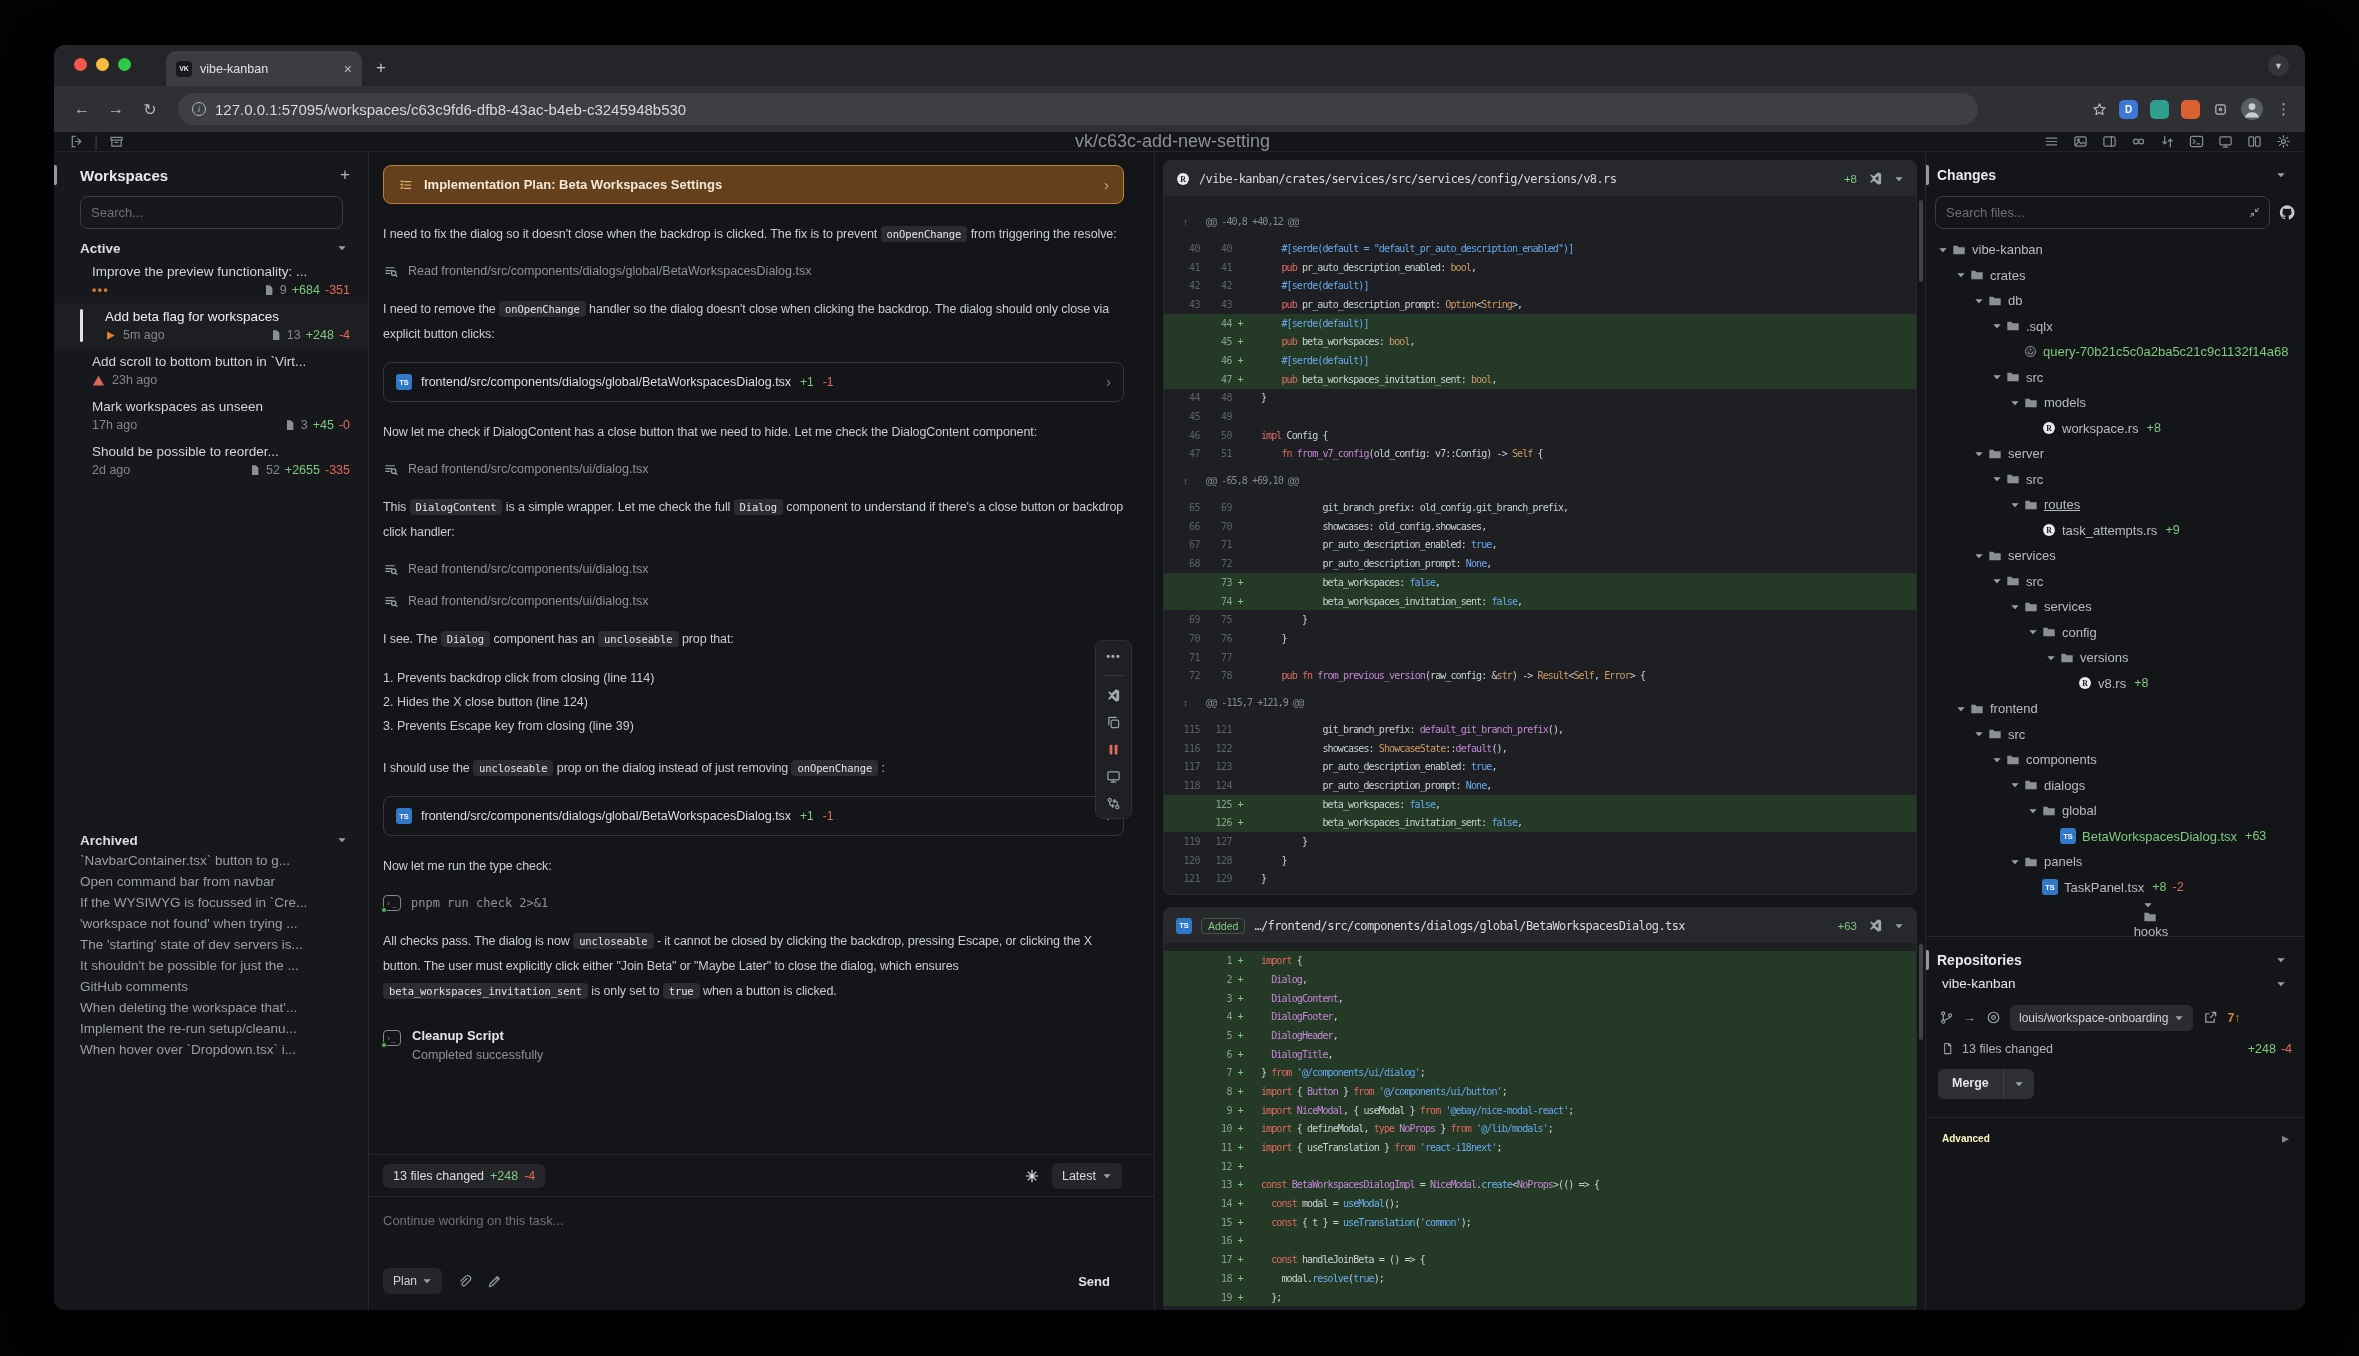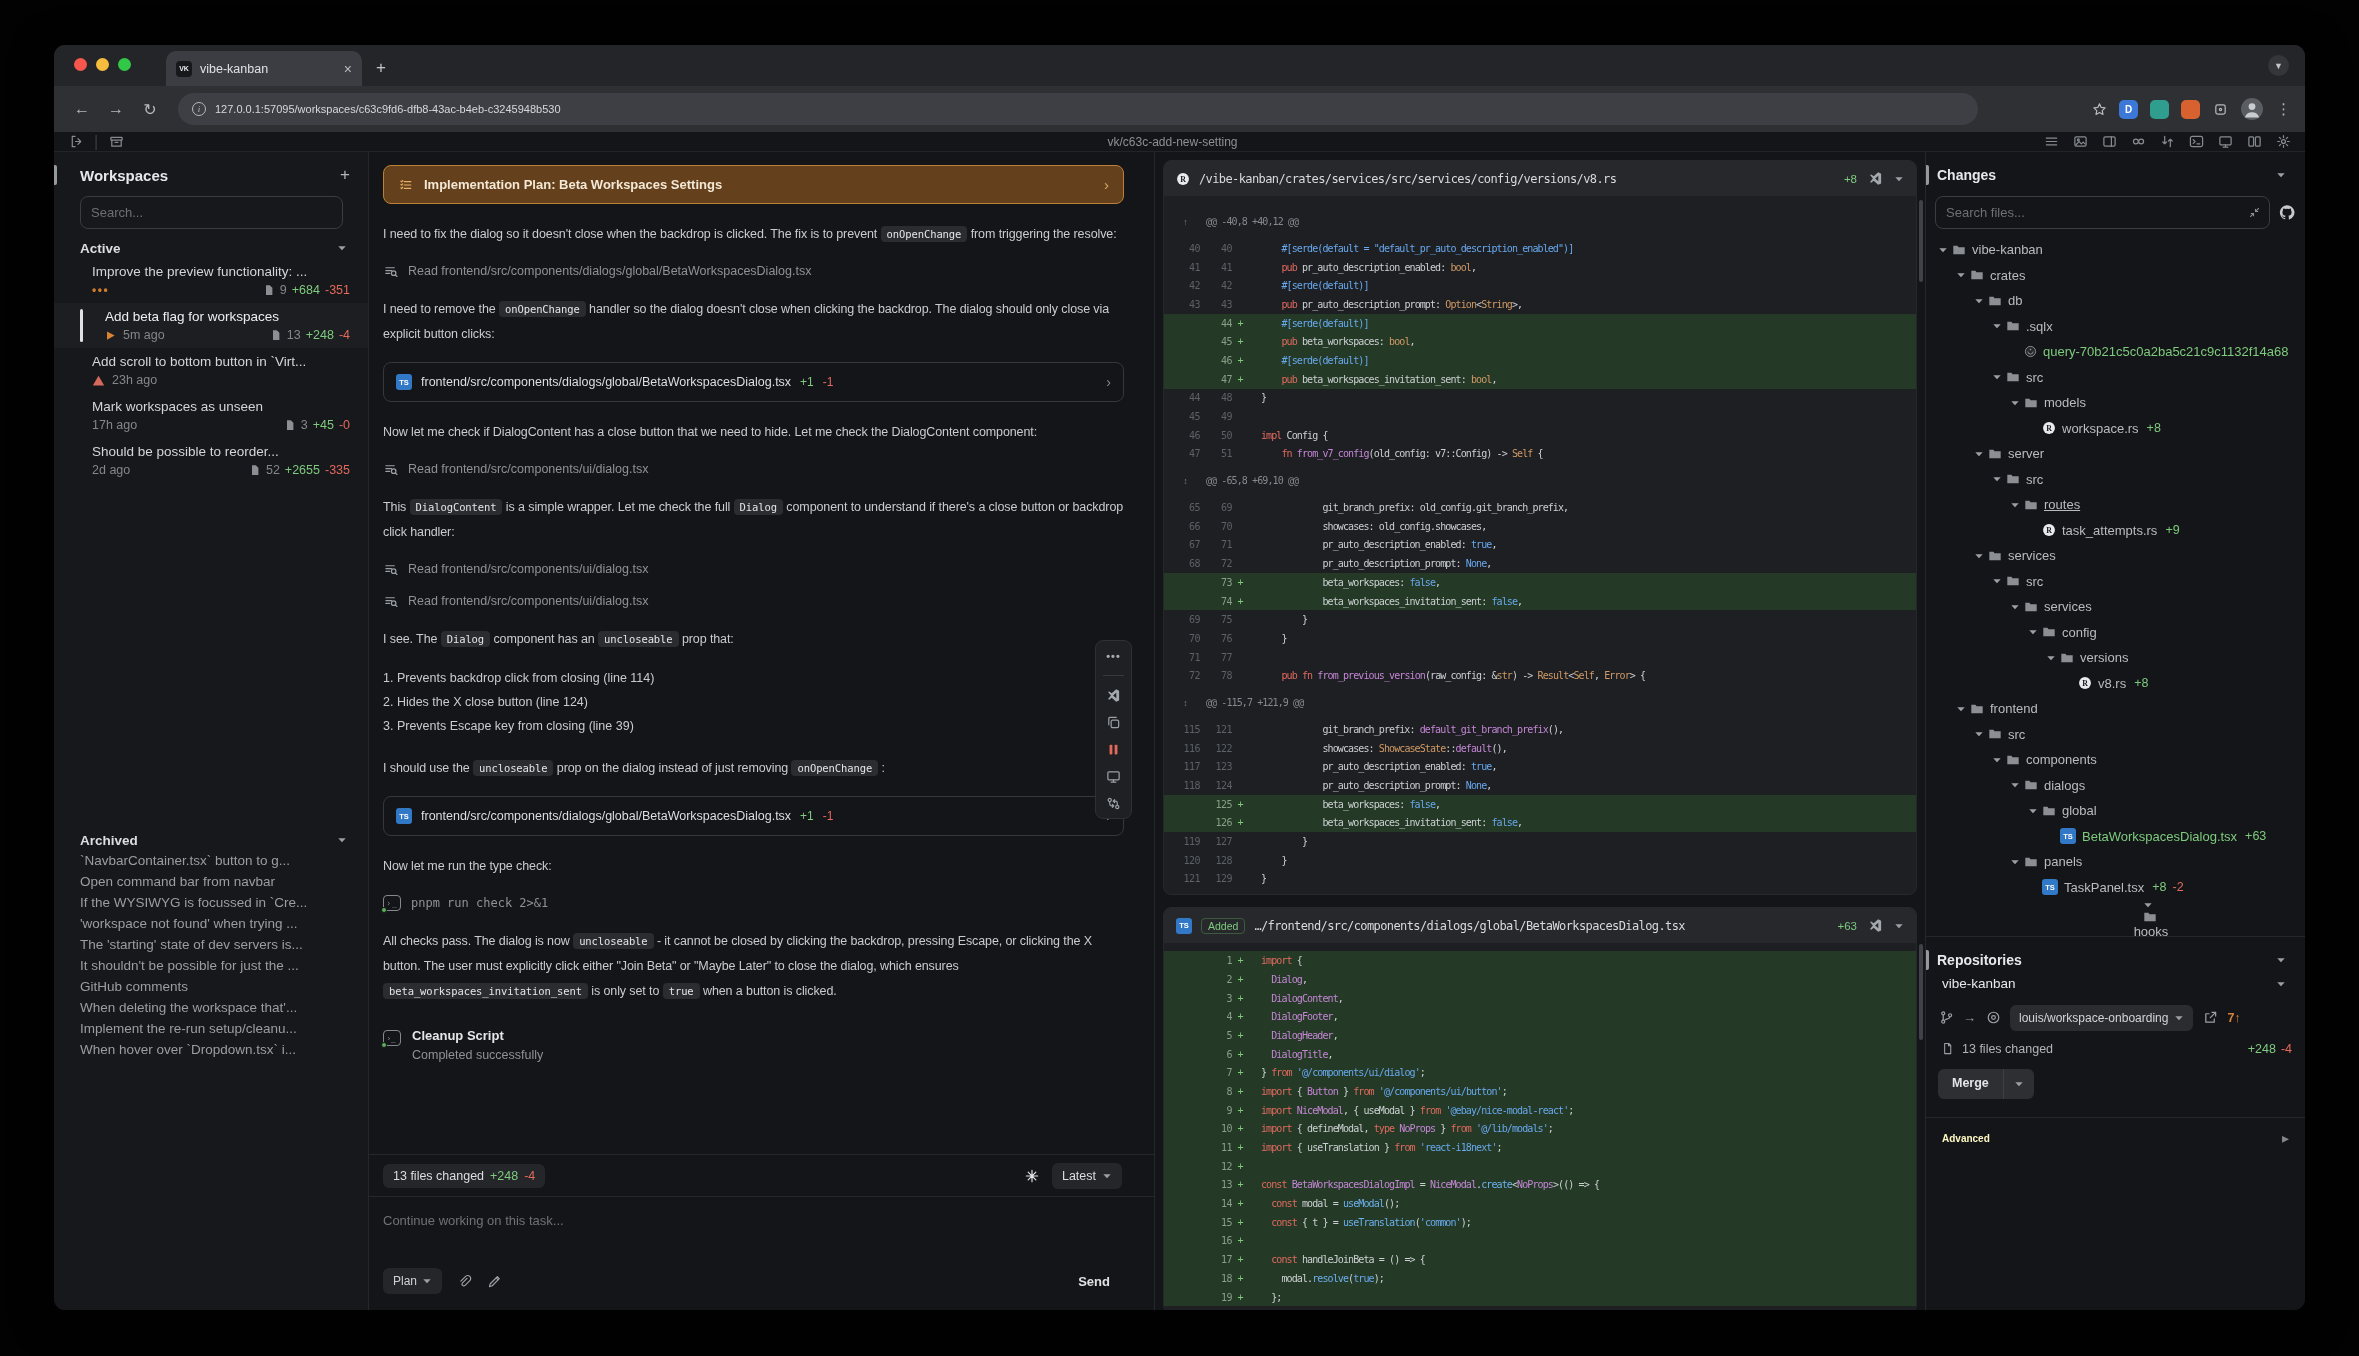--- a/index.html
+++ b/index.html
@@ -12,27 +12,27 @@
   .tab{margin-left:112px;width:196px;height:35px;background:#3b3d42;border-radius:10px 10px 0 0;display:flex;align-items:center;padding:0 10px;gap:8px}
   .tab .fav{width:16px;height:16px;border-radius:4px;background:#17181b;color:#e8eaec;font-size:7px;font-weight:bold;display:flex;align-items:center;justify-content:center}
   .tab .t{flex:1;font-size:12.5px;color:#dfe1e3;white-space:nowrap;overflow:hidden}
   .tab .x{color:#b9bcbf;font-size:14px;cursor:pointer}
   .newtab{color:#c3c6c9;font-size:17px;margin:0 0 8px 14px}
   .tabchev{position:absolute;right:16px;top:10px;width:21px;height:21px;border-radius:50%;background:#34363a;color:#c3c6c9;display:flex;align-items:center;justify-content:center;font-size:9px}
   .toolbar{height:46px;background:#2e3034;display:flex;align-items:center;padding:0 14px;gap:6px}
   .navic{width:28px;text-align:center;color:#b6b9bc;font-size:16px}
   .pill{flex:1;max-width:1800px;height:32px;background:#3d3f44;border-radius:16px;display:flex;align-items:center;padding:0 14px;gap:9px;margin:0 8px}
   .pill .inf{width:14px;height:14px;border:1.2px solid #b6b9bc;border-radius:50%;color:#b6b9bc;font-size:9px;display:flex;align-items:center;justify-content:center;font-style:italic;font-family:"Liberation Serif",serif}
-  .pill .url{font-size:11px;color:#d6d8da}
+  .pill .url{font-size:15px;color:#d6d8da}
   .tbright{display:flex;align-items:center;gap:12px;margin-left:auto}
   .ext{width:19px;height:19px;border-radius:5px;display:flex;align-items:center;justify-content:center;color:#fff;font-size:10px;font-weight:bold}
   
   .titlestrip{height:20px;background:#141518;border-bottom:1px solid #222428;display:flex;align-items:center;position:relative;padding:0 14px}
   .titlestrip .ic16{display:inline-flex;margin-right:10px;opacity:.85}
-  .apptitle{position:absolute;left:0;right:14px;text-align:center;font-size:12px;color:#8d9093}
+  .apptitle{position:absolute;left:0;right:14px;text-align:center;font-size:18px;color:#8d9093}
   .tsr{margin-left:auto;display:flex;gap:13px;align-items:center}
   .tsr .ic16{margin:0}
   
   .main{display:flex;height:1158px}
   .ic16{display:inline-flex;align-items:center;justify-content:center;width:16px;height:16px}
   .accentbar{position:absolute;left:0;width:3px;height:20px;background:#96999c;border-radius:0 2px 2px 0}
   
   .sidebar{width:315px;background:#17181b;border-right:1px solid #26272b;position:relative;padding:12px 0 0 0;overflow:hidden}
   .sbhead{display:flex;align-items:center;padding:0 18px 0 26px;height:22px}
   .sbhead .tt{font-size:15px;font-weight:bold;color:#e6e8ea}

